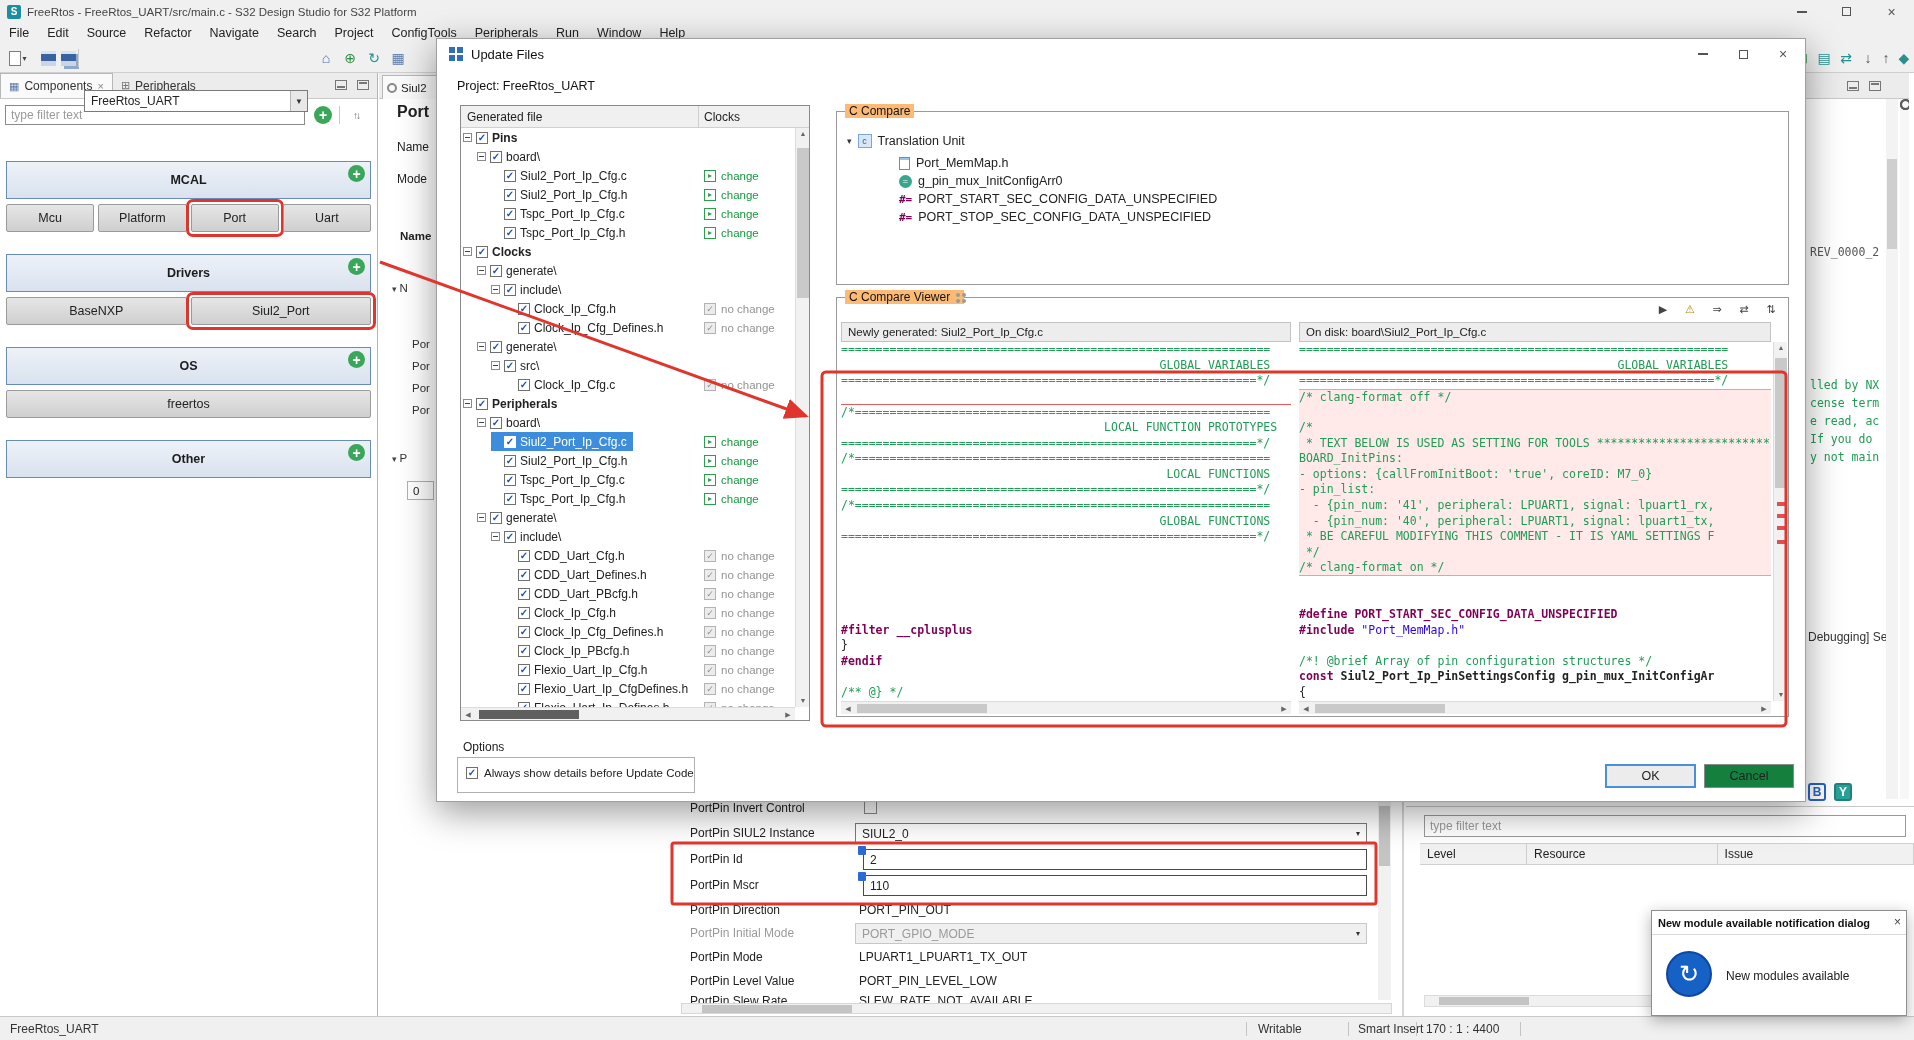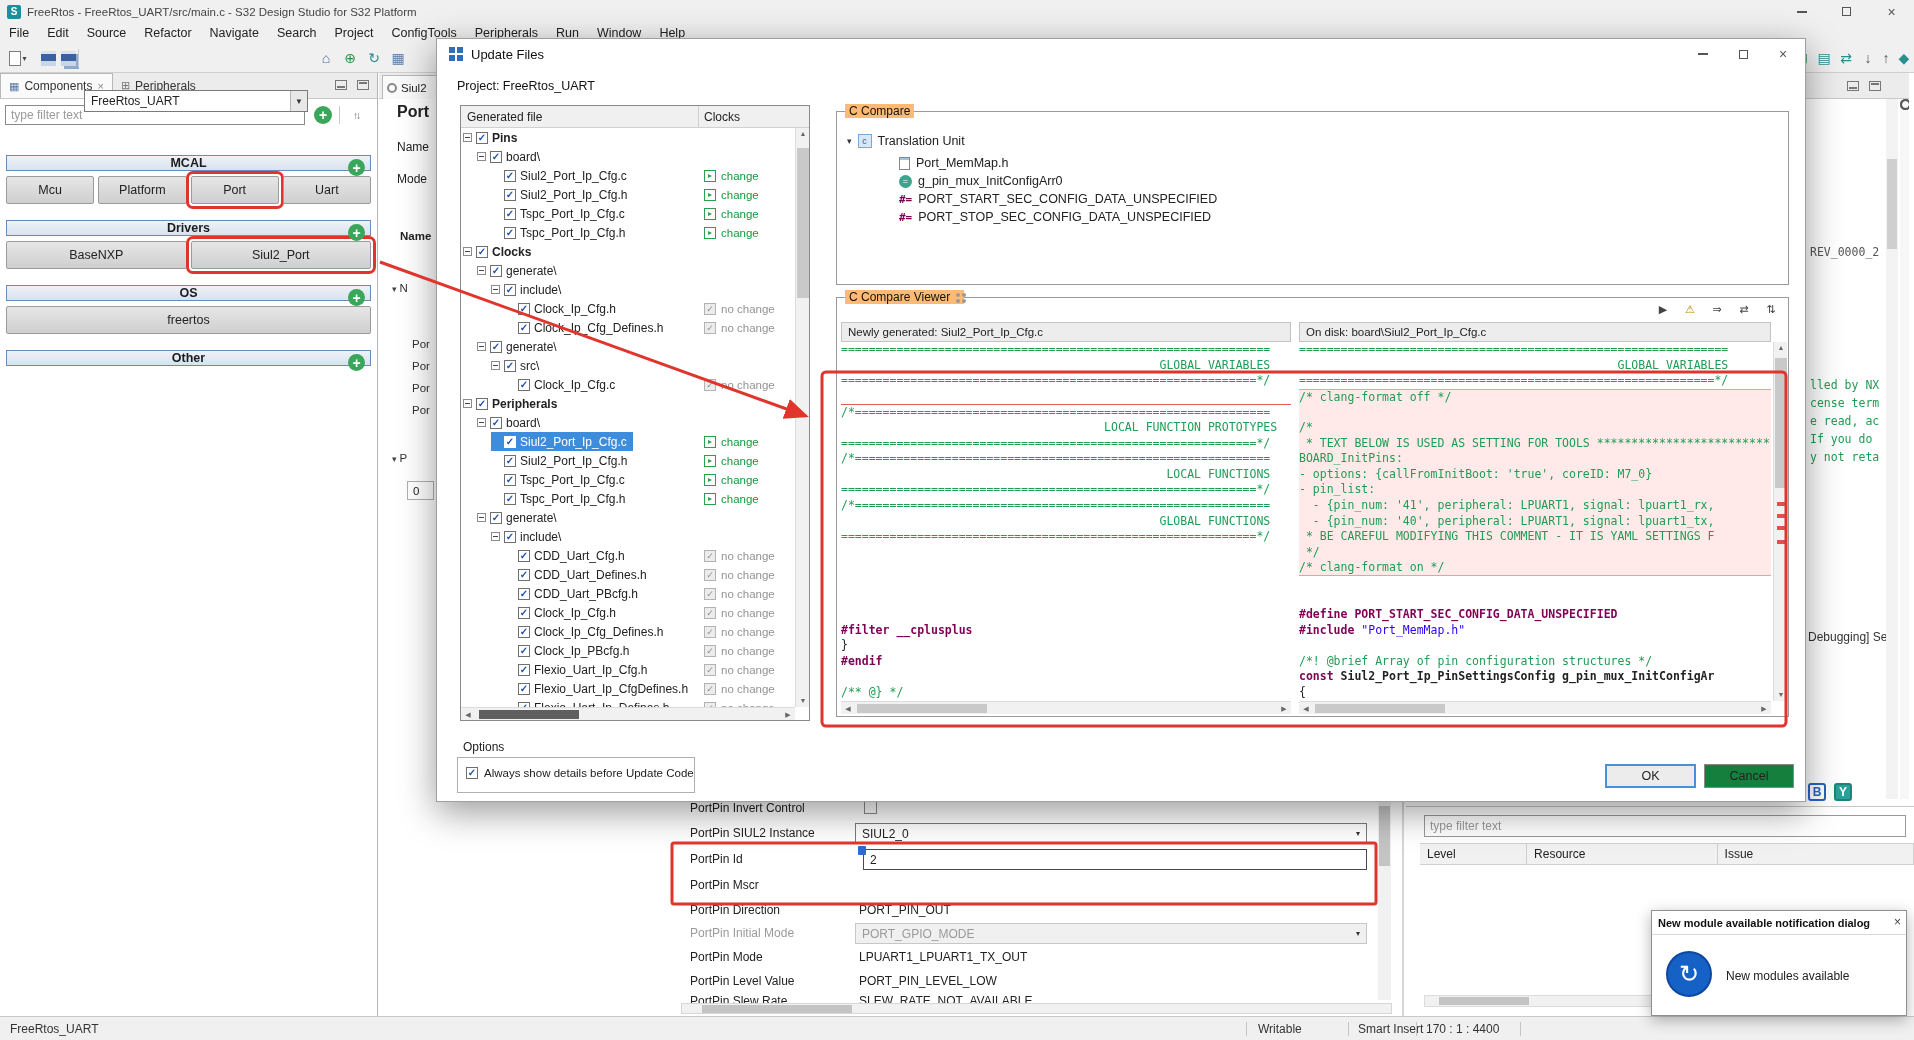--- a/index.html
+++ b/index.html
@@ -42,21 +42,21 @@
   .vic.min::after { content:''; position:absolute; left:1px; right:1px; bottom:1px; height:2px; background:#777; }
   .vic.max::after { content:''; position:absolute; left:1px; right:1px; top:1px; height:2px; background:#777; }
   .filter-row { position:absolute; left:0; top:30px; width:100%; height:26px; }
   .filter-input { position:absolute; left:5px; top:2px; width:300px; height:20px; border:1px solid #8a8a8a; font-size:12px; padding:0 5px; color:#333; font-family:"Liberation Sans",sans-serif; }
   .filter-input::placeholder { color:#9a9a9a; }
   .plus-circle { width:18px; height:18px; border-radius:50%; background:#3aa65a; color:#fff; font-size:14px; font-weight:bold; display:flex; align-items:center; justify-content:center; line-height:1; }
   .fr-plus { position:absolute; left:314px; top:3px; }
   .fr-sep { position:absolute; left:339px; top:3px; width:1px; height:18px; background:#c9c9c9; }
   .sort-ic { position:absolute; left:346px; top:3px; width:20px; height:18px; font-size:10px; color:#666; display:flex; align-items:center; justify-content:center; letter-spacing:-2px; }
   .groups { position:absolute; left:0; top:66px; width:100%; }
-  .grp-hdr { position:relative; margin:16px 6px 0; height:16px; background:linear-gradient(#eef2f8,#d9e2ef); border:1px solid #688cba; display:flex; align-items:flex-start; justify-content:center; }
+  .grp-hdr { position:relative; margin:22px 6px 0; height:38px; background:linear-gradient(#eef2f8,#d9e2ef); border:1px solid #688cba; display:flex; align-items:center; justify-content:center; }
   .grp-lbl { font-weight:bold; font-size:12.5px; color:#1c1c1c; }
   .grp-hdr .plus-circle { position:absolute; right:5px; top:3px; width:17px; height:17px; }
   .grp-items { display:flex; gap:4px; margin:5px 6px 0; }
   .comp-btn { flex:1; height:28px; background:linear-gradient(#e6e6e6,#cfcfcf); border:1px solid #9b9b9b; border-radius:2px; display:flex; align-items:center; justify-content:center; font-size:12.5px; color:#222; }
   .comp-btn.full { flex:1 1 100%; }
   .annotated { outline:3px solid #e0352c; outline-offset:2px; }
 
   
   .mid { position:absolute; left:379px; top:73px; width:57px; height:943px; background:#fff; overflow:hidden; }
   .mid-tabs { position:absolute; left:0; top:0; width:100%; height:26px; background:#ececec; border-bottom:1px solid #c9c9c9; }
@@ -363,21 +363,21 @@
         <span class="vic min"></span>
         <span class="vic max"></span>
       </span>
     </div>
     <div>
         <div class="efrag dark" style="top: 172px;">REV_0000_2</div>
         <div class="efrag" style="top: 305px;">lled by NX</div>
         <div class="efrag" style="top: 323px;">cense term</div>
         <div class="efrag" style="top: 341px;">e read, ac</div>
         <div class="efrag" style="top: 359px;">If you do</div>
-        <div class="efrag" style="top: 377px;">y not reta</div>
+        <div class="efrag" style="top: 377px;">y not main</div>
       </div>
     <div class="ed-status">Debugging] Sem</div>
     <div class="ed-markers">
         <span class="marker m0">B</span>
         <span class="marker m1">Y</span>
       </div>
     <div class="ed-vscroll">
         <span class="ed-vthumb"></span>
       </div>
     <div class="ed-iconcol">
@@ -402,20 +402,24 @@
         </div>
         <div class="p-row" style="top: 59px;">
           <span class="p-lbl">PortPin Id</span>
           <div class="p-input">
             <span class="info-dot"></span>
             <span class="p-val">2</span>
           </div>
         </div>
         <div class="p-row" style="top: 85px;">
           <span class="p-lbl">PortPin Mscr</span>
+          <div class="p-input">
+            <span class="info-dot"></span>
+            <span class="p-val">110</span>
+          </div>
         </div>
         <div class="p-row" style="top: 110px;">
           <span class="p-lbl">PortPin Direction</span>
           <span class="p-text">PORT_PIN_OUT</span>
         </div>
         <div class="p-row" style="top: 133px;">
           <span class="p-lbl muted">PortPin Initial Mode</span>
           <div class="p-select disabled">
             <span class="p-val">PORT_GPIO_MODE</span>
             <span class="p-caret">▾</span>

